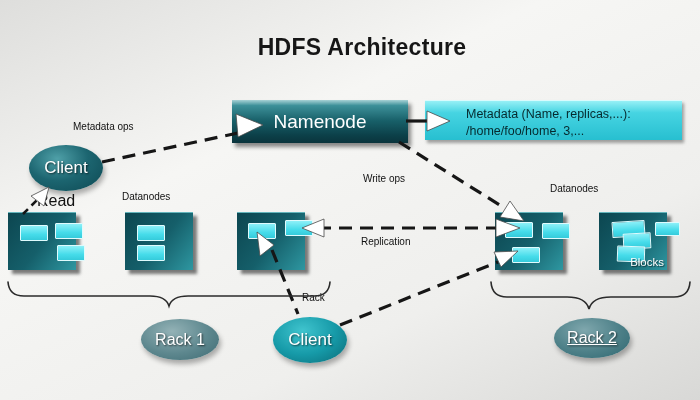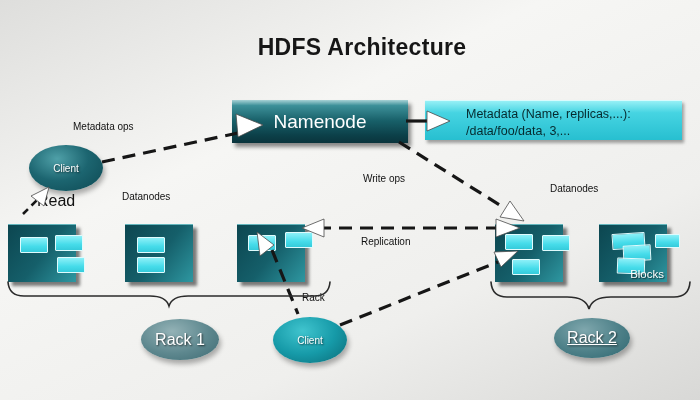--- a/index.html
+++ b/index.html
@@ -32,36 +32,35 @@
     box-shadow:2px 3px 3px rgba(0,0,0,0.35);
     color:#062a2e; font-size:12.5px; line-height:1.35;
     padding:5px 6px 0 41px; box-sizing:border-box;
   }
   
   .box{
     position:absolute; width:68px; height:57px;
     background:linear-gradient(128deg,#0c4650 0%,#155f6a 52%,#2e97a1 100%);
     border-top:1px solid #63b5bc;
     box-shadow:4px 4px 3px rgba(0,0,0,0.5);
-    margin-top:12px;
   }
   .blk{
     position:absolute; width:26px; height:14px;
     background:linear-gradient(180deg,#8df0f8 0%,#46dcea 60%,#35cbdb 100%);
     border:1px solid #dffbfd; border-radius:1px;
   }
   .blocks-tag{
     position:absolute; right:3px; bottom:2px; color:#fff; font-size:11.5px;
     text-shadow:1px 1px 1px rgba(0,0,0,0.6);
   }
   
   .ell{
     position:absolute; border-radius:50%;
     display:flex; align-items:center; justify-content:center;
-    color:#fff; font-size:10px;
+    color:#fff; font-size:17px;
     text-shadow:1px 1px 2px rgba(0,0,0,0.65);
     box-shadow:2px 4px 5px rgba(0,0,0,0.3);
   }
   .client-top{left:29px; top:145px; width:74px; height:46px;
     background:radial-gradient(ellipse at 38% 30%,#4fa0a8 0%,#1c6570 48%,#0d4852 100%);}
   .client-bottom{left:273px; top:317px; width:74px; height:46px;
     background:radial-gradient(ellipse at 40% 30%,#40c4ce 0%,#169aa8 52%,#0b6a76 100%);}
   .rack1{left:141px; top:319px; width:78px; height:41px; font-size:16px;
     background:radial-gradient(ellipse at 40% 30%,#93b2b6 0%,#5d878e 55%,#3e6a72 100%);}
   .rack2{left:554px; top:318px; width:76px; height:40px; font-size:16px;
@@ -75,21 +74,21 @@
 <div id="stage">
 
   <div class="title z3">HDFS Architecture</div>
 
   <div class="namenode z2">
     <span>Namenode</span>
   </div>
 
   <div class="metabox z2">
     <div>Metadata (Name, replicas,...):</div>
-    <div>/data/foo/data, 3,...</div>
+    <div>/home/foo/home, 3,...</div>
   </div>
 
   <div class="box z2" style="left:8px;top:212px;">
     <span class="blk" style="left:12px;top:12px;"></span>
     <span class="blk" style="left:47px;top:10px;"></span>
     <span class="blk" style="left:49px;top:32px;"></span>
   </div>
   <div class="box z2" style="left:125px;top:212px;">
     <span class="blk" style="left:12px;top:12px;"></span>
     <span class="blk" style="left:12px;top:32px;"></span>

